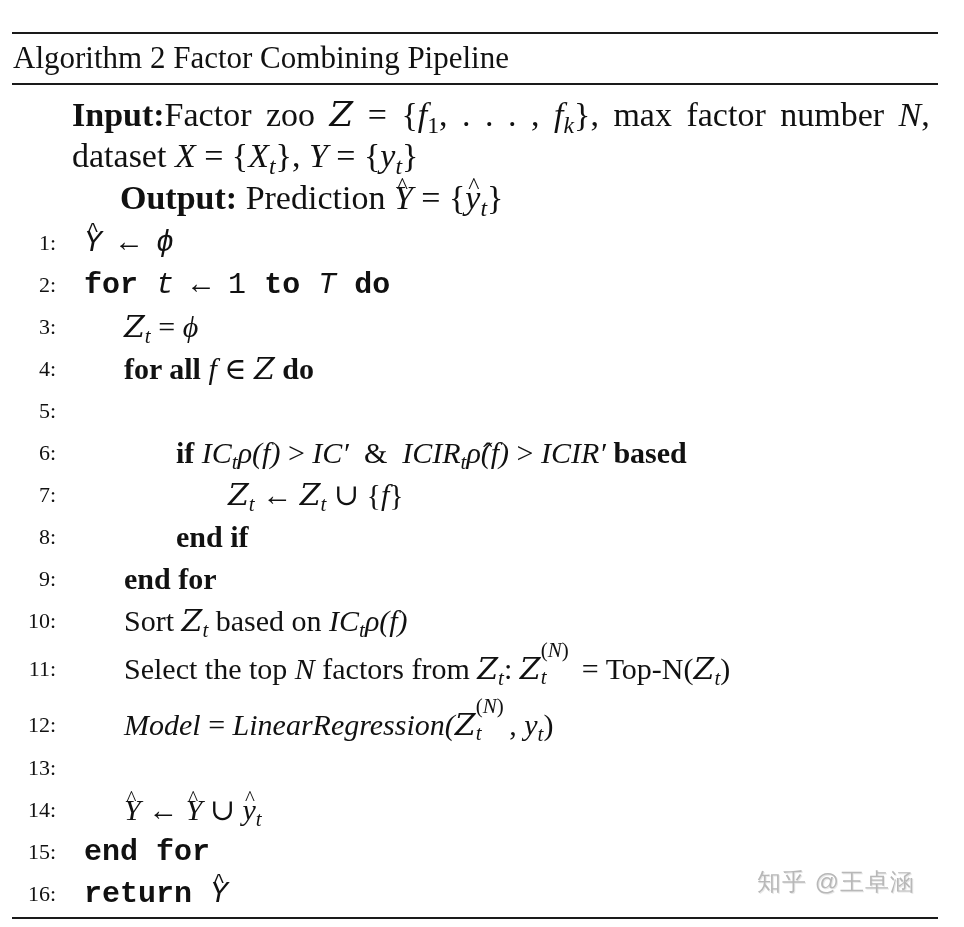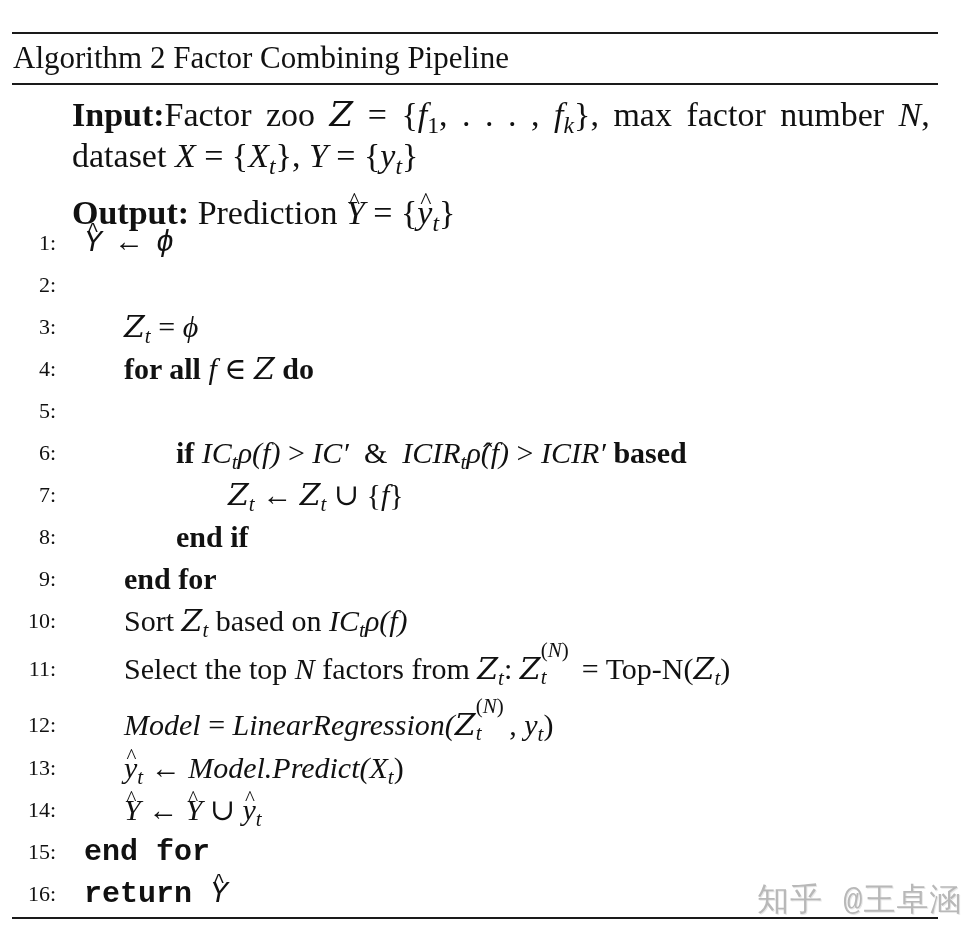--- a/index.html
+++ b/index.html
@@ -15,21 +15,21 @@
 
   .caption {
     position: absolute; left: 13px; top: 38px;
     font-size: 31px; line-height: 40px; white-space: nowrap;
   }
   .caption b { font-weight: normal; }
 
   .io { position: absolute; left: 72px; font-size: 34px; line-height: 42px; white-space: nowrap; }
   .io.l1 { top: 93px; word-spacing: 6px; }
   .io.l2 { top: 135px; }
-  .io.l3 { top: 192px; }
+  .io.l3 { top: 177px; margin-left: 48px; }
 
   .line { position: absolute; left: 0; width: 964px; height: 42px; font-size: 30px; line-height: 42px; white-space: nowrap; }
   .lno { position: absolute; left: 0; width: 56px; text-align: right; font-size: 22px; }
   .code { position: absolute; top: 0; }
   .lvl0 { left: 84px; font-family: Liberation Mono, monospace; }
   .lvl1 { left: 124px; }
   .lvl2 { left: 176px; }
   .lvl3 { left: 228px; }
 
   b { font-weight: bold; }
@@ -38,22 +38,22 @@
   sub { font-size: 0.7em; vertical-align: -0.3em; line-height: 0; }
   .subsup { display: inline-block; position: relative; vertical-align: -0.1em; line-height: 1; font-style: italic; font-size: 0.7em; width: 1.6em; height: 1em; }
   .subsup .s-up { position: absolute; left: 0; top: -0.95em; font-style: normal; }
   .subsup .s-up i { font-style: italic; }
   .subsup .s-dn { position: absolute; left: 0; top: 0.35em; }
   .hat { position: relative; display: inline-block; }
   .hat::before { content: "^"; position: absolute; left: 0.12em; top: -0.55em; font-size: 0.7em; font-style: normal; }
 
   .watermark {
     position: absolute; left: 757px; top: 866px;
-    font-family: Liberation Mono, monospace; font-size: 32px; color: #b8b8b8;
-    letter-spacing: 1px; text-shadow: 1px 1px 0 #e8e8e8; margin-top: 12px;
+    font-family: Liberation Sans, sans-serif; font-size: 24px; color: #b8b8b8;
+    letter-spacing: 1px; text-shadow: 1px 1px 0 #e8e8e8;
   }
 </style>
 </head>
 <body>
 
 <div class="rule top"></div>
 <div class="caption">
   <b>Algorithm 2</b>
   <span>Factor Combining Pipeline</span>
 </div>
@@ -63,20 +63,21 @@
 <div class="io l2"><span>dataset</span> <i>X</i> = {<i>X</i><sub><i>t</i></sub>}, <i>Y</i> = {<i>y</i><sub><i>t</i></sub>}</div>
 <div class="io l3"><b>Output:</b> <span>Prediction</span> <i class="hat">Y</i> = {<i class="hat">y</i><sub><i>t</i></sub>}</div>
 
 <div class="line" style="top:222px">
   <span class="lno">1:</span>
   <span class="code lvl0"><i class="hat">Y</i> <span>←</span> <i>ϕ</i></span>
 </div>
 
 <div class="line" style="top:264px">
   <span class="lno">2:</span>
+  <span class="code lvl0"><b>for</b> <i>t</i> <span>←</span> <span>1</span> <b>to</b> <i>T</i> <b>do</b></span>
 </div>
 
 <div class="line" style="top:306px">
   <span class="lno">3:</span>
   <span class="code lvl1"><span class="cal">Z</span><sub><i>t</i></sub> = <i>ϕ</i></span>
 </div>
 
 <div class="line" style="top:348px">
   <span class="lno">4:</span>
   <span class="code lvl1"><b>for all</b> <i>f</i> <span>∈</span> <span class="cal">Z</span> <b>do</b></span>
@@ -116,21 +117,20 @@
   <span class="code lvl1"><span>Select the top</span> <i>N</i> <span>factors from</span> <span class="cal">Z</span><sub><i>t</i></sub>: <span class="cal">Z</span><span class="subsup"><span class="s-up">(<i>N</i>)</span><span class="s-dn">t</span></span> = <span>Top-N(</span><span class="cal">Z</span><sub><i>t</i></sub>)</span>
 </div>
 
 <div class="line" style="top:704px">
   <span class="lno">12:</span>
   <span class="code lvl1"><i>Model</i> = <i>LinearRegression(</i><span class="cal">Z</span><span class="subsup"><span class="s-up">(<i>N</i>)</span><span class="s-dn">t</span></span>, <i>y</i><sub><i>t</i></sub>)</span>
 </div>
 
 <div class="line" style="top:747px">
   <span class="lno">13:</span>
-  <span class="code lvl1"><i class="hat">y</i><sub><i>t</i></sub> <span>←</span> <i>Model.Predict(</i><i>X</i><sub><i>t</i></sub>)</span>
 </div>
 
 <div class="line" style="top:789px">
   <span class="lno">14:</span>
   <span class="code lvl1"><i class="hat">Y</i> <span>←</span> <i class="hat">Y</i> <span>∪</span> <i class="hat">y</i><sub><i>t</i></sub></span>
 </div>
 
 <div class="line" style="top:831px">
   <span class="lno">15:</span>
   <span class="code lvl0"><b>end for</b></span>

